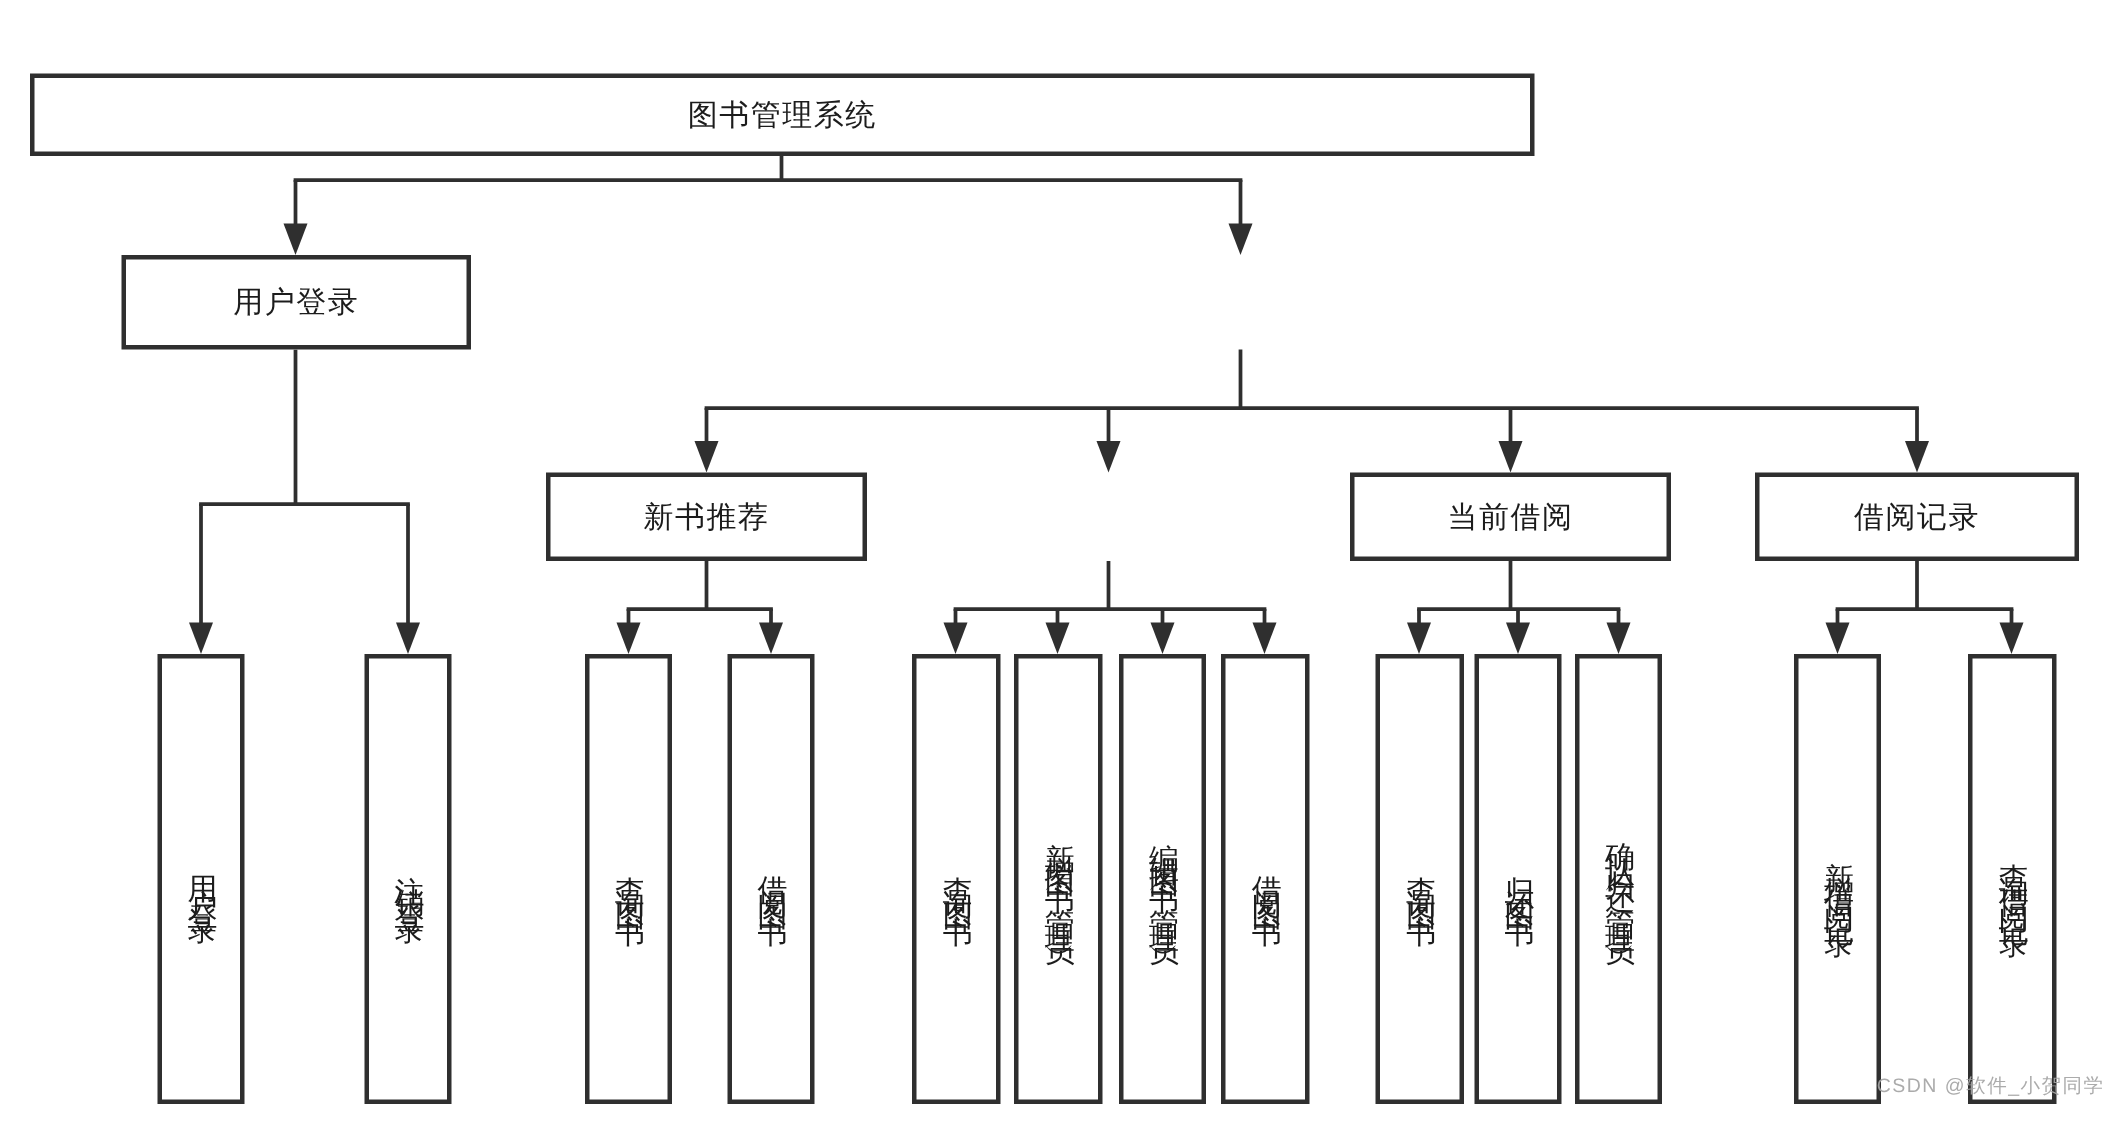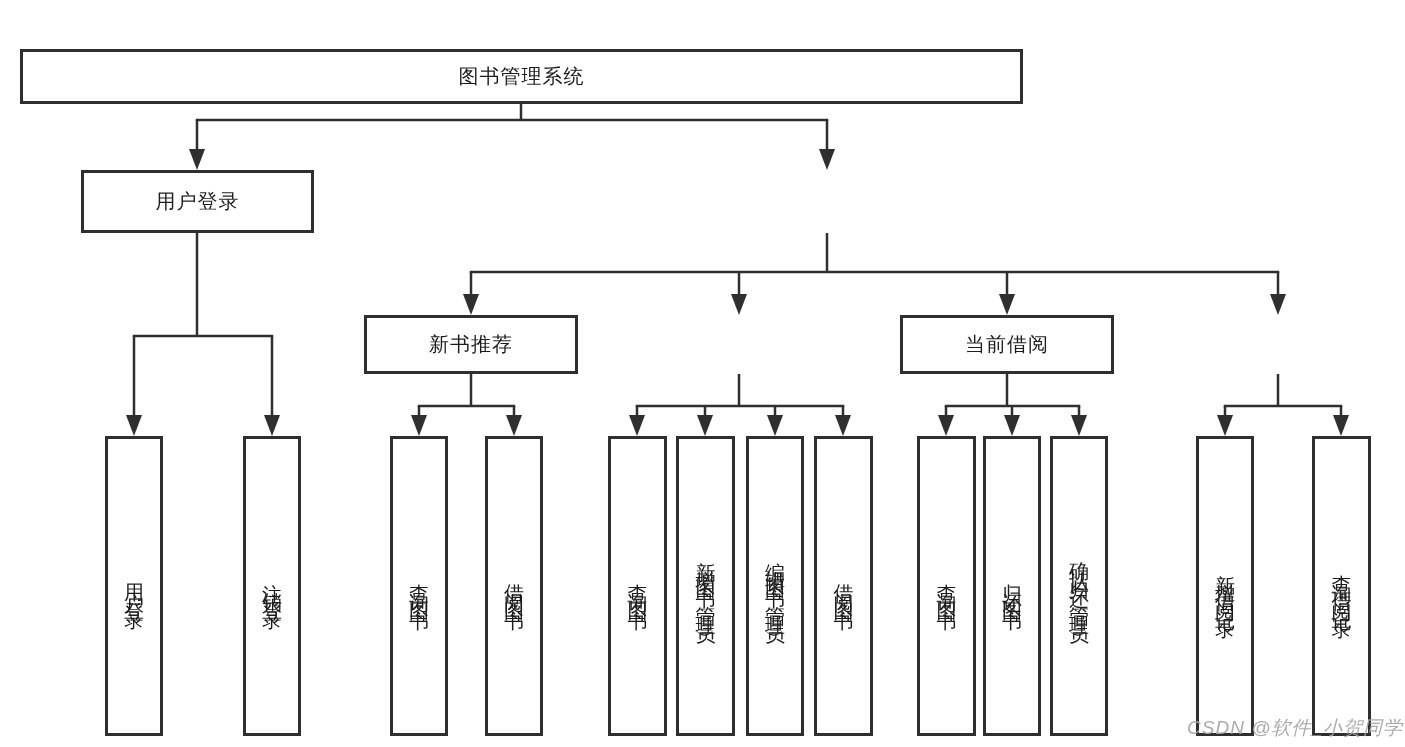--- a/index.html
+++ b/index.html
@@ -62,26 +62,25 @@
   #leaf-d1 { left: 917px; width: 59px; }
   #leaf-d2 { left: 983px; }
   #leaf-d3 { left: 1050px; }
   #leaf-e1 { left: 1196px; }
   #leaf-e2 { left: 1312px; width: 59px; }
 
   .watermark {
     position: absolute;
     top: 715px;
     right: 2px;
-    font-size: 19px;
+    font-size: 13px;
     color: rgba(164, 164, 164, 0.92);
     letter-spacing: 1px;
     z-index: 5;
     white-space: nowrap;
-    font-style: italic;
   }
 </style>
 </head>
 <body>
 
 <div class="canvas">
 
   <svg id="connector-layer" viewBox="0 0 1405 747" xmlns="http://www.w3.org/2000/svg">
       <line x1="521" y1="68" x2="521" y2="120" stroke="#2f2f2f" stroke-width="2.5"></line>
       <line x1="195.75" y1="120" x2="828.25" y2="120" stroke="#2f2f2f" stroke-width="2.5"></line>
@@ -136,20 +135,21 @@
       <line x1="1341" y1="406" x2="1341" y2="422" stroke="#2f2f2f" stroke-width="2.5"></line>
       <polygon points="1333,415 1349,415 1341,436" fill="#2f2f2f"></polygon>
     </svg>
 
   <div class="node" id="node-root">图书管理系统</div>
 
   <div class="node" id="node-user-login">用户登录</div>
 
   <div class="node" id="node-new-book">新书推荐</div>
   <div class="node" id="node-current-borrow">当前借阅</div>
+  <div class="node" id="node-borrow-records">借阅记录</div>
 
   <div class="node leaf" id="leaf-a1">
     <span class="vtext">用户登录</span>
     </div>
   <div class="node leaf" id="leaf-a2">
     <span class="vtext">注销登录</span>
     </div>
 
   <div class="node leaf" id="leaf-b1">
     <span class="vtext">查询图书</span>

